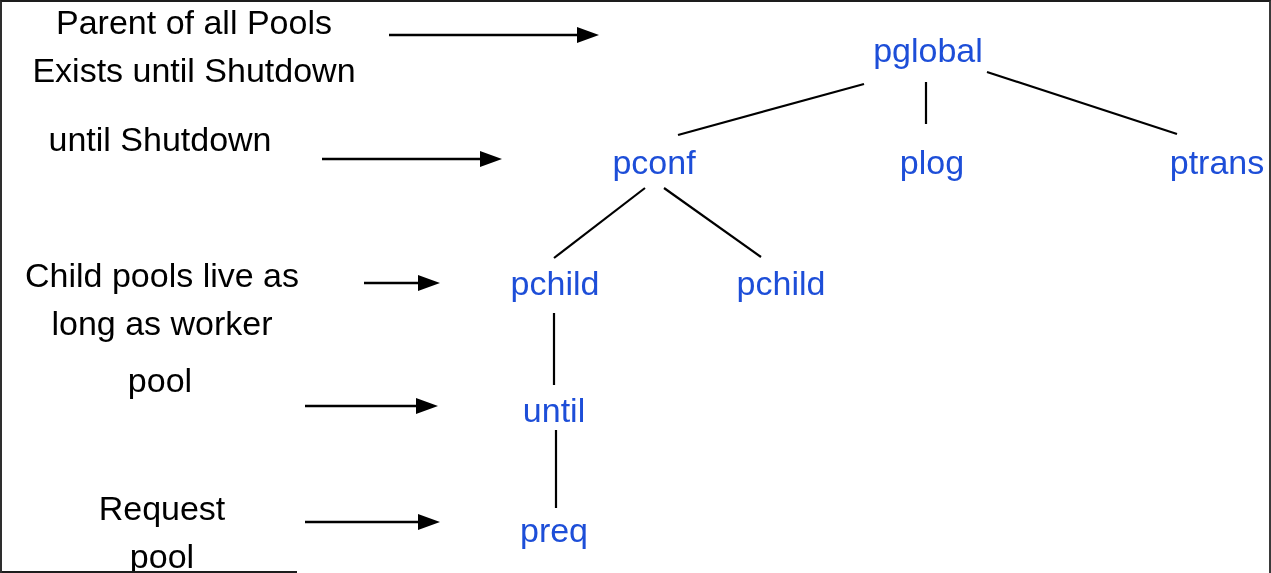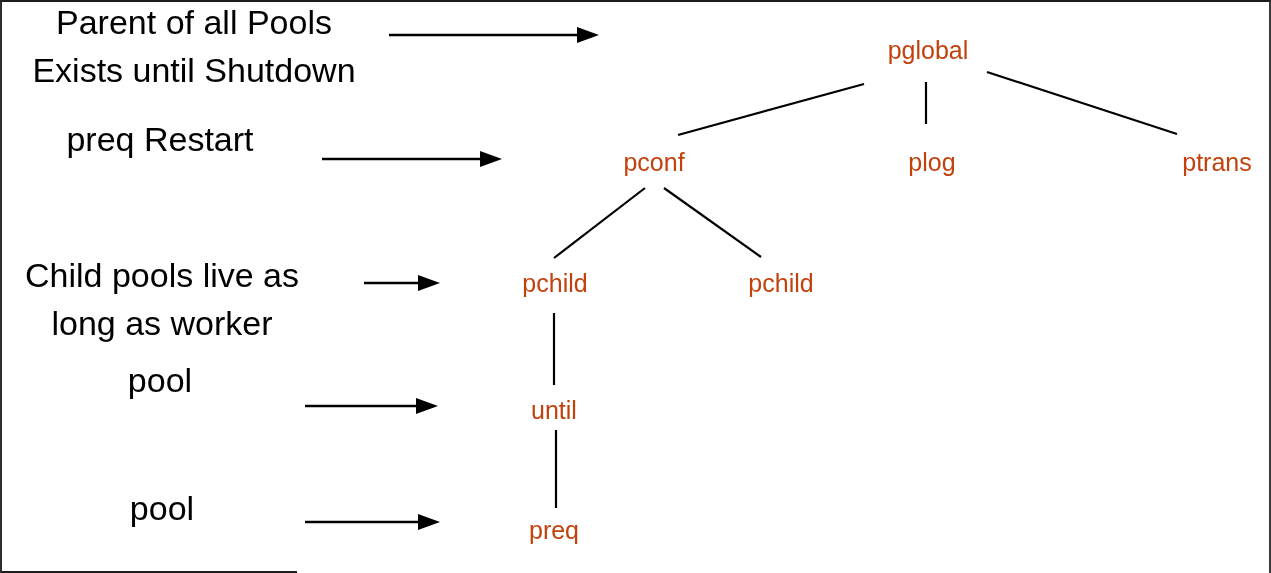--- a/index.html
+++ b/index.html
@@ -24,24 +24,24 @@
     position: absolute;
     left: 0;
     top: 0;
     width: 1271px;
     height: 573px;
     pointer-events: none;
   }
   .tree-node {
     position: absolute;
     transform: translate(-50%, -50%);
-    font-size: 25px;
+    font-size: 34px;
     line-height: 1;
     white-space: nowrap;
-    color: #c2410c;
+    color: #1d4ed8;
   }
   .annotation {
     position: absolute;
     transform: translateX(-50%);
     font-size: 34px;
     line-height: 48px;
     text-align: center;
     white-space: nowrap;
     color: #000000;
   }
@@ -86,27 +86,28 @@
       <div class="tree-node" style="left: 779px; top: 281px;">pchild</div>
       <div class="tree-node" style="left: 552px; top: 408px;">until</div>
       <div class="tree-node" style="left: 552px; top: 528px;">preq</div>
     </div>
   <div id="annotation-layer">
       <div class="annotation" style="left: 192px; top: -4px;">
         <div>Parent of all Pools</div>
         <div>Exists until Shutdown</div>
       </div>
       <div class="annotation" style="left: 158px; top: 113px;">
-        <div>preq Restart</div>
+        <div>until Shutdown</div>
       </div>
       <div class="annotation" style="left: 160px; top: 249px;">
         <div>Child pools live as</div>
         <div>long as worker</div>
       </div>
       <div class="annotation" style="left: 158px; top: 354px;">
         <div>pool</div>
       </div>
       <div class="annotation" style="left: 160px; top: 482px;">
+        <div>Request</div>
         <div>pool</div>
       </div>
     </div>
   <div class="partial-bottom-border"></div>
 </div>
 
 </body></html>

